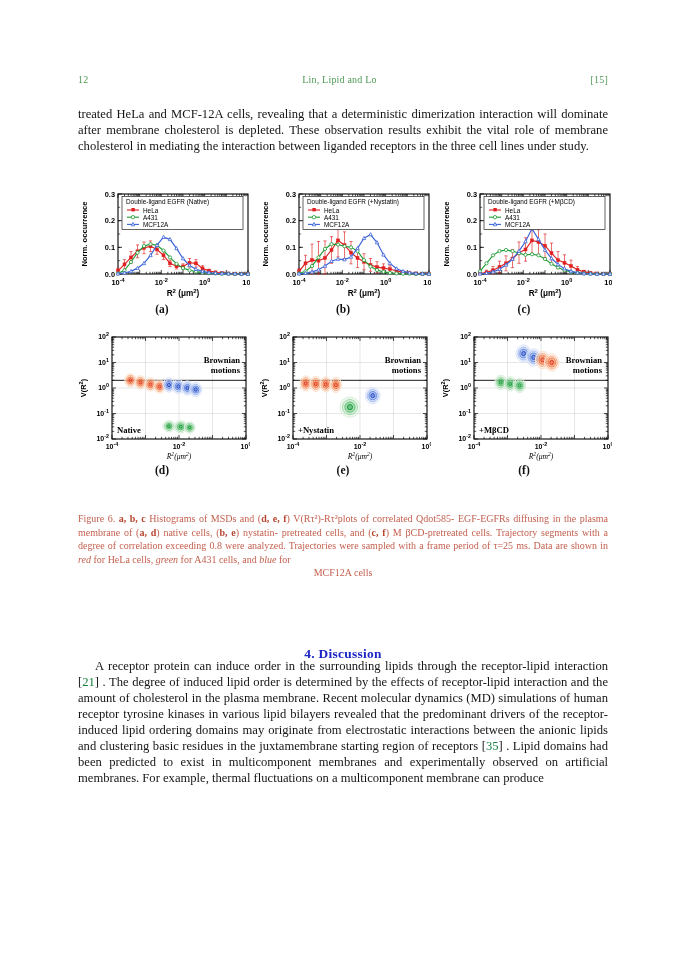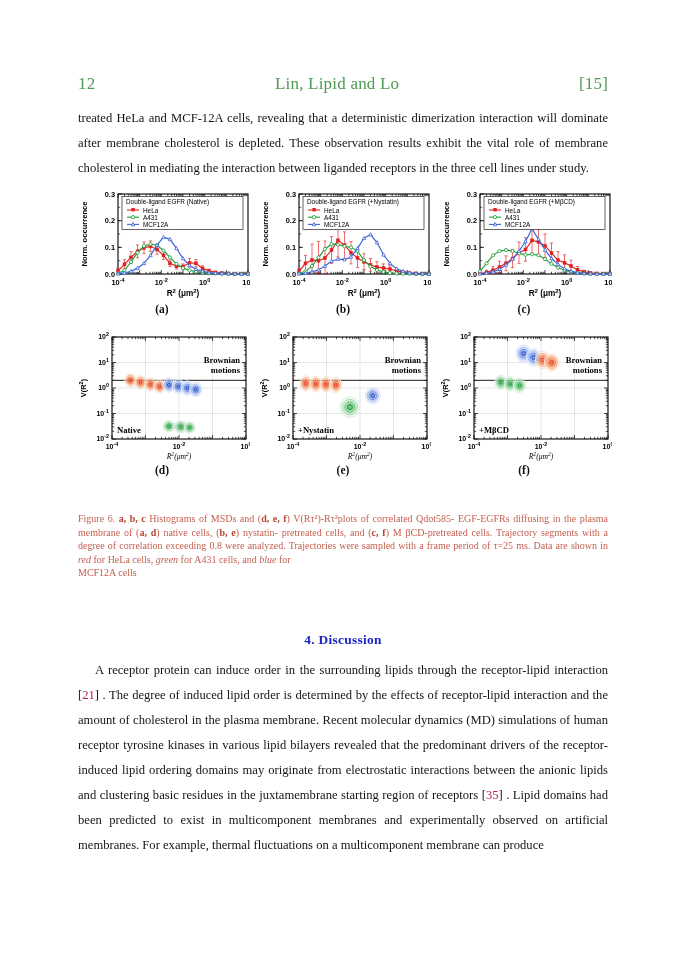--- a/index.html
+++ b/index.html
@@ -8,40 +8,40 @@
     font-family:"Liberation Serif", serif;
     color:#1a1a1a;
     -webkit-font-smoothing:antialiased;
   }
   .page{position:relative;width:686px;height:973px;overflow:hidden;}
 
   
   .runhead{
     position:absolute;left:78px;top:74px;width:530px;height:18px;
     display:flex;align-items:baseline;justify-content:space-between;
-    color:#4f9a55;font-size:17px;letter-spacing:.2px;
+    color:#4f9a55;font-size:10px;letter-spacing:.2px;
   }
   .runhead .center{flex:1;text-align:center;}
 
   
   .para{
     position:absolute;left:78px;width:530px;
-    font-size:12.6px;line-height:25px;
+    font-size:12.6px;line-height:16px;
     text-align:justify;text-justify:inter-word;
     color:#151515;
   }
   .para.noindent{text-indent:0;}
   .para.indent{text-indent:17px;}
 
-  .ref{color:#be185d;}
+  .ref{color:#15803d;}
 
   
   .sec-head{
     position:absolute;left:78px;width:530px;text-align:center;
-    color:#1b25c6;font-weight:bold;font-size:13.4px;letter-spacing:.3px;
+    color:#1b25c6;font-weight:bold;font-size:13.4px;letter-spacing:.3px;margin-top:14px;
   }
 
   
   .figure{position:absolute;left:78px;top:186px;width:530px;}
   .fig-row{display:flex;justify-content:space-between;}
   .panel{position:relative;}
 
   .panel-caption{
     text-align:center;font-weight:bold;font-size:11.5px;
     margin-top:1px;color:#111;
@@ -53,21 +53,21 @@
 
   
   .cont-wrap{position:relative;width:168px;height:136px;}
 
   
   .fig-caption{
     position:absolute;left:78px;top:512px;width:530px;
     color:#c4604f;font-size:10px;line-height:13.6px;
     text-align:justify;
   }
-  .fig-caption .last{display:block;}
+  .fig-caption .last{display:block;text-align:center;}
   .fig-caption b{color:#b8452f;}
   .fig-caption i{font-style:italic;}
 </style>
 </head>
 <body>
 
 <div class="page">
 
   <div class="runhead">
     <span>12</span>

